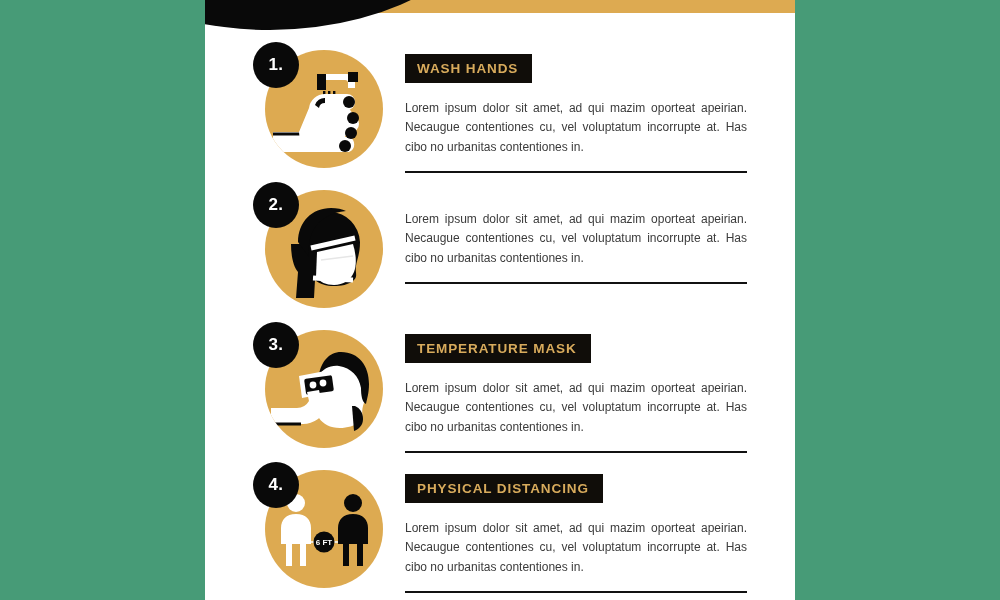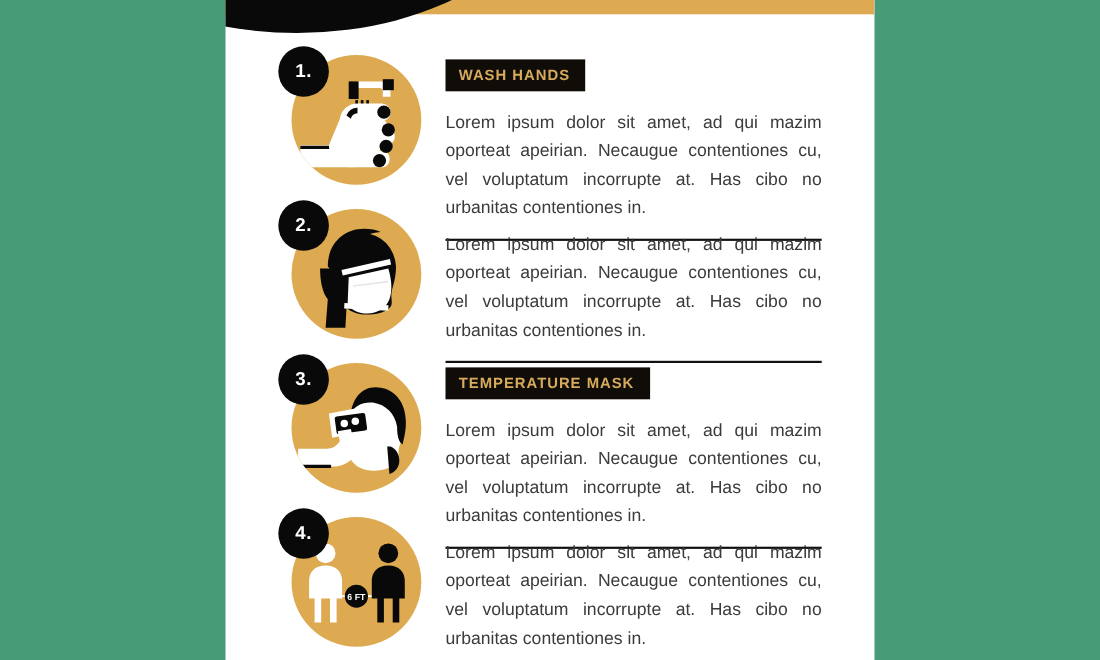--- a/index.html
+++ b/index.html
@@ -98,21 +98,21 @@
     display:inline-block;
     background:#100d09;
     color:#d8ab5c;
     font-size:13.5px;
     font-weight:bold;
     letter-spacing:.9px;
     padding:7px 14px 7px 12px;
   }
   .body-text {
     margin-top:16px;
-    font-size:16px;
+    font-size:12px;
     line-height:1.62;
     color:#3b3b3b;
     text-align:justify;
     max-width:342px;
   }
   .divider {
     margin-top:14px;
     width:342px;
     height:2px;
     background:#111111;
@@ -271,19 +271,20 @@
               <circle cx="59" cy="72" r="10.5" fill="#090909"></circle>
               <text x="59" y="75.4" font-family="Liberation Sans, sans-serif" font-size="8" font-weight="bold" fill="#ffffff" text-anchor="middle">6 FT</text>
             </g>
           </svg>
         </div>
         <div class="num-badge">
           <span>4.</span>
         </div>
       </div>
       <div class="text-col">
+        <div class="title-badge">PHYSICAL DISTANCING</div>
         <div class="body-text">Lorem ipsum dolor sit amet, ad qui mazim oporteat apeirian. Necaugue contentiones cu, vel voluptatum incorrupte at. Has cibo no urbanitas contentiones in.</div>
         <div class="divider"></div>
       </div>
     </div>
 
   </div>
 </div>
 
 </body></html>

